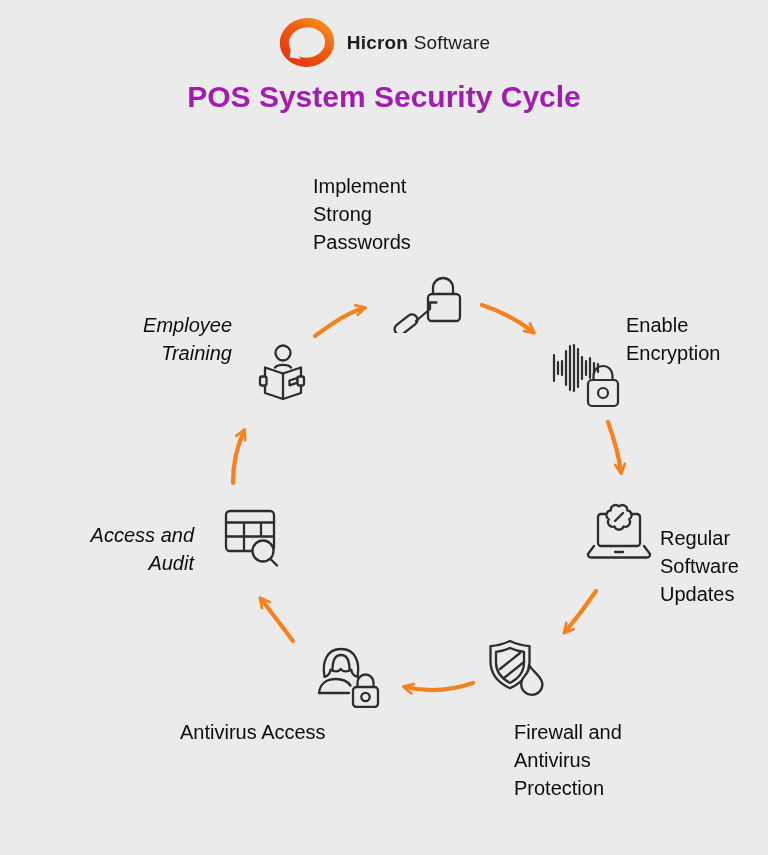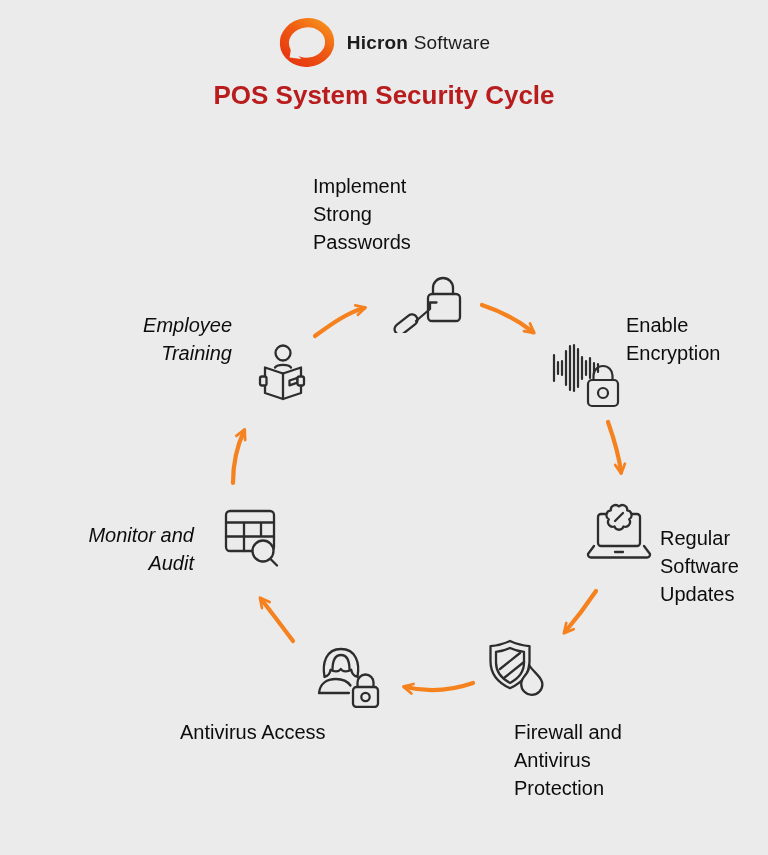--- a/index.html
+++ b/index.html
@@ -9,21 +9,21 @@
     font-family:"Liberation Sans",sans-serif;color:#0d0d0d;
   }
   .brand{
     position:absolute;top:12px;left:0;width:100%;
     display:flex;justify-content:center;align-items:center;gap:11px;
   }
   .brand-text{font-size:19px;color:#1c1c1c;letter-spacing:.2px;}
   .brand-text .b{font-weight:700;}
   .title{
     position:absolute;top:76px;left:0;width:100%;
-    text-align:center;font-size:26px;font-weight:700;color:#b91c1c;
+    text-align:center;font-size:30px;font-weight:700;color:#a21caf;
   }
   .step-label{
     position:absolute;font-size:20px;line-height:28px;
     color:#0d0d0d;white-space:pre-line;
   }
   .ta-c{text-align:left;} .ta-l{text-align:left;} .ta-r{text-align:right;font-style:italic;}
   svg.icon,svg.arrows{position:absolute;}
   svg.arrows{left:0;top:0;pointer-events:none;}
 </style>
 </head>
@@ -118,21 +118,21 @@
       <path d="M13.5,37 C11,23 15,9 30,9 C45,9 49,23 46.5,37 C43,36 40.8,33.4 40.2,29.6 C36.8,32 31.5,32 29.8,29 C28,32 22.8,32 19.6,29.6 C19,33.4 17,36 13.5,37 Z"></path>
       <path d="M21.5,30 C21.5,20 24.5,15 30,15 C35.5,15 38.5,20 38.5,30"></path>
       <path d="M8,53 C9,43.5 16,39 25,39 C31.5,39 36.5,41.2 39.5,45.5 M8,53 L38,53"></path>
       <path d="M46.5,47 v-4.5 a8,8 0 0 1 16,0 V47"></path>
       <rect x="42" y="47" width="25" height="20" rx="3.5" fill="#ebebeb"></rect>
       <circle cx="54.5" cy="57" r="4.2"></circle>
     </g>
   </svg>
   <div class="step-label ta-c" style="left:150px;top:714px;width:195px;">Antivirus Access</div>
 
-  <div class="step-label ta-r" style="left:18px;top:517px;width:146px;">Monitor and
+  <div class="step-label ta-r" style="left:18px;top:517px;width:146px;">Access and
 Audit</div>
   <svg class="icon" style="left:182px;top:497px;" width="76" height="74" viewBox="0 0 76 74">
     <g fill="none" stroke="#2d2d2d" stroke-width="2.3" stroke-linecap="round" stroke-linejoin="round">
       <rect x="14" y="10" width="48" height="40" rx="4"></rect>
       <path d="M14,21.5 H62 M32,21.5 V50 M14,35.5 H62 M49,21.5 V35.5"></path>
       <circle cx="51" cy="50" r="10.5" fill="#ebebeb"></circle>
       <path d="M58.5,58 L65,64.5"></path>
     </g>
   </svg>
 

